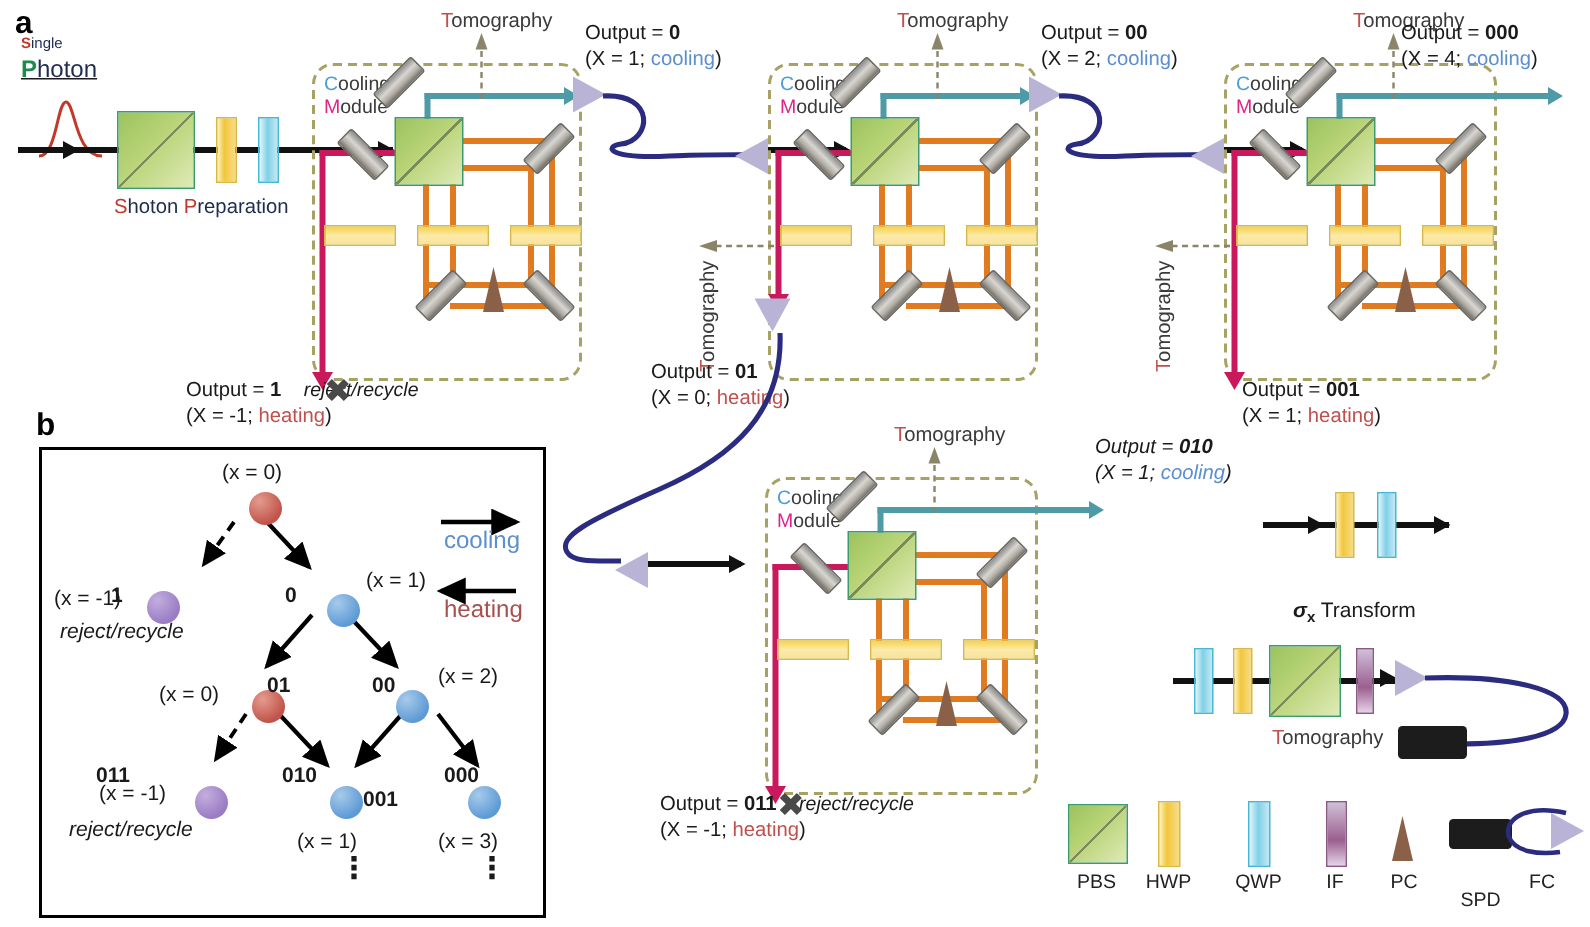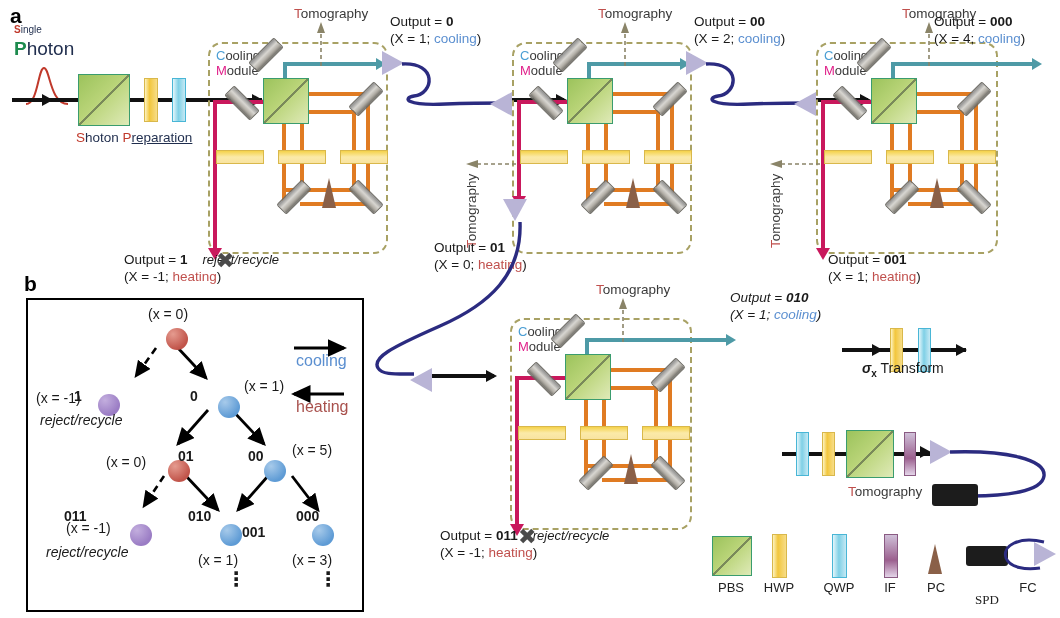--- a/index.html
+++ b/index.html
@@ -81,37 +81,37 @@
   .legend-cap{position:absolute;font-size:13px;white-space:nowrap;color:#222;}
   .dots{position:absolute;font-size:20px;font-weight:bold;letter-spacing:0;line-height:7px;}
 </style>
 </head>
 <body>
 
 <div class="abs panel-letter" style="left:10px;top:4px;">a</div>
 
 <div class="abs" style="left:14px;top:24px;">
   <div class="lbl" style="font-size:10px;"><span style="color:#c0392b;font-weight:600;">S</span><span style="color:#1f2d4d;">ingle</span></div>
-  <div class="lbl" style="font-size:19px;"><span style="color:#1d8b4e;font-weight:600;">P</span><span style="color:#1f2d4d;">hoton</span></div>
+  <div class="lbl" style="font-size:16px;text-decoration:underline;"><span style="color:#1d8b4e;font-weight:600;">P</span><span style="color:#1f2d4d;">hoton</span></div>
 </div>
 
 <svg class="abs" style="left:24px;top:62px;" width="46" height="44">
   <path d="M2 42 C14 42 14 6 20 6 C26 6 26 42 44 42" stroke="#c0392b" stroke-width="2" fill="none"></path>
 </svg>
 
 <div class="beam-h abs" style="left:12px;top:98px;width:250px;"></div>
 <div class="arrow-blk" style="left:42px;top:94px;"></div>
 <div class="arrow-blk" style="left:252px;top:94px;"></div>
 
 <div class="pbs" style="left:78px;top:74px;width:50px;height:50px;"></div>
 <div class="hwp" style="left:144px;top:78px;width:12px;height:42px;"></div>
 <div class="qwp" style="left:172px;top:78px;width:12px;height:42px;"></div>
 
 <div class="abs lbl" style="left:76px;top:130px;">
-  <span style="color:#c0392b;">S</span><span style="color:#1f2d4d;">hoton </span><span style="color:#c0392b;">P</span><span style="color:#1f2d4d;text-decoration:underline;">reparation</span>
+  <span style="color:#c0392b;">S</span><span style="color:#1f2d4d;">hoton </span><span style="color:#c0392b;">P</span><span style="color:#1f2d4d;">reparation</span>
 </div>
 
 <div class="module-box abs" style="left:208px;top:42px;width:180px;height:212px;"></div>
 <div class="abs" style="left:216px;top:48px;">
   <div class="cm-line1"><span class="c">C</span><span class="rest">ooling</span></div>
   <div class="cm-line2"><span class="m">M</span><span class="rest">odule</span></div>
 </div>
 
 <div class="beam-orange-h" style="left:268px;top:92px;width:100px;"></div>
 <div class="beam-orange-h" style="left:268px;top:110px;width:86px;"></div>
@@ -316,21 +316,21 @@
   <div class="lbl"><span>Output = </span><b>011</b>&nbsp;&nbsp;&nbsp;&nbsp;<span class="ital" style="font-size:13px;">reject/recycle</span></div>
   <div class="lbl"><span>(X = -1; </span><span class="heat-word">heating</span><span>)</span></div>
 </div>
 <div class="xmark" style="left:518px;top:526px;">✖</div>
 
 <div class="beam-h abs" style="left:842px;top:348px;width:124px;"></div>
 <div class="arrow-blk" style="left:872px;top:344px;"></div>
 <div class="arrow-blk" style="left:956px;top:344px;"></div>
 <div class="hwp" style="left:890px;top:328px;width:11px;height:42px;"></div>
 <div class="qwp" style="left:918px;top:328px;width:11px;height:42px;"></div>
-<div class="abs lbl" style="left:862px;top:360px;font-size:14px;">
+<div class="abs lbl" style="left:862px;top:398px;font-size:14px;">
   <i style="font-weight:bold;">σ</i><sub style="font-weight:bold;font-size:10px;">x</sub><span> Transform</span>
 </div>
 
 <div class="beam-h abs" style="left:782px;top:452px;width:150px;"></div>
 <div class="arrow-blk" style="left:920px;top:446px;"></div>
 <div class="qwp" style="left:796px;top:432px;width:11px;height:42px;"></div>
 <div class="hwp" style="left:822px;top:432px;width:11px;height:42px;"></div>
 <div class="pbs" style="left:846px;top:430px;width:46px;height:46px;"></div>
 <div class="if-plate" style="left:904px;top:432px;width:10px;height:42px;"></div>
 <div class="fc" style="left:930px;top:440px;"></div>
@@ -349,21 +349,21 @@
 <div class="qwp" style="left:832px;top:534px;width:13px;height:42px;"></div>
 <div class="abs legend-cap" style="left:820px;top:580px;width:38px;text-align:center;">QWP</div>
 
 <div class="if-plate" style="left:884px;top:534px;width:12px;height:42px;"></div>
 <div class="abs legend-cap" style="left:876px;top:580px;width:28px;text-align:center;">IF</div>
 
 <div class="pc" style="left:928px;top:544px;"></div>
 <div class="abs legend-cap" style="left:920px;top:580px;width:32px;text-align:center;">PC</div>
 
 <div class="spd" style="left:966px;top:546px;width:42px;height:20px;"></div>
-<div class="abs legend-cap" style="left:964px;top:592px;width:46px;text-align:center;font-family:Liberation Serif, serif;">SPD</div>
+<div class="abs legend-cap" style="left:964px;top:592px;width:46px;text-align:center;">SPD</div>
 
 <svg class="abs" style="left:1000px;top:534px;" width="46" height="42">
   <path d="M44 8 C18 2 2 12 6 24 C10 34 26 36 40 34" stroke="#2b2b80" stroke-width="3" fill="none"></path>
 </svg>
 <div class="fc" style="left:1034px;top:542px;"></div>
 <div class="abs legend-cap" style="left:1012px;top:580px;width:32px;text-align:center;">FC</div>
 
 <div class="abs panel-letter" style="left:24px;top:272px;">b</div>
 <div class="bbox" style="left:26px;top:298px;width:334px;height:310px;"></div>
 
@@ -401,21 +401,21 @@
 <div class="node blue" style="left:264px;top:460px;width:22px;height:22px;"></div>
 <div class="node purple" style="left:130px;top:524px;width:22px;height:22px;"></div>
 <div class="node blue" style="left:220px;top:524px;width:22px;height:22px;"></div>
 <div class="node blue" style="left:312px;top:524px;width:22px;height:22px;"></div>
 
 <div class="btxt" style="left:148px;top:306px;">(x = 0)</div>
 <div class="btxt" style="left:36px;top:390px;">(x = -1)</div>
 <div class="btxt i" style="left:40px;top:412px;">reject/recycle</div>
 <div class="btxt" style="left:244px;top:378px;">(x = 1)</div>
 <div class="btxt" style="left:106px;top:454px;">(x = 0)</div>
-<div class="btxt" style="left:292px;top:442px;">(x = 5)</div>
+<div class="btxt" style="left:292px;top:442px;">(x = 2)</div>
 <div class="btxt" style="left:66px;top:520px;">(x = -1)</div>
 <div class="btxt i" style="left:46px;top:544px;">reject/recycle</div>
 <div class="btxt" style="left:198px;top:552px;">(x = 1)</div>
 <div class="btxt" style="left:292px;top:552px;">(x = 3)</div>
 
 <div class="btxt b" style="left:74px;top:388px;">1</div>
 <div class="btxt b" style="left:190px;top:388px;">0</div>
 <div class="btxt b" style="left:178px;top:448px;">01</div>
 <div class="btxt b" style="left:248px;top:448px;">00</div>
 <div class="btxt b" style="left:64px;top:508px;">011</div>

